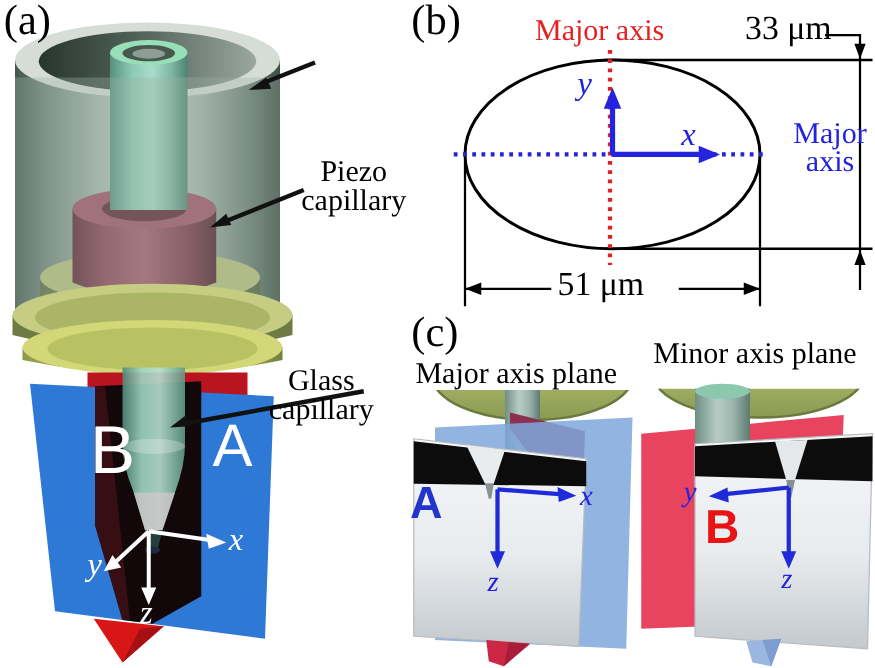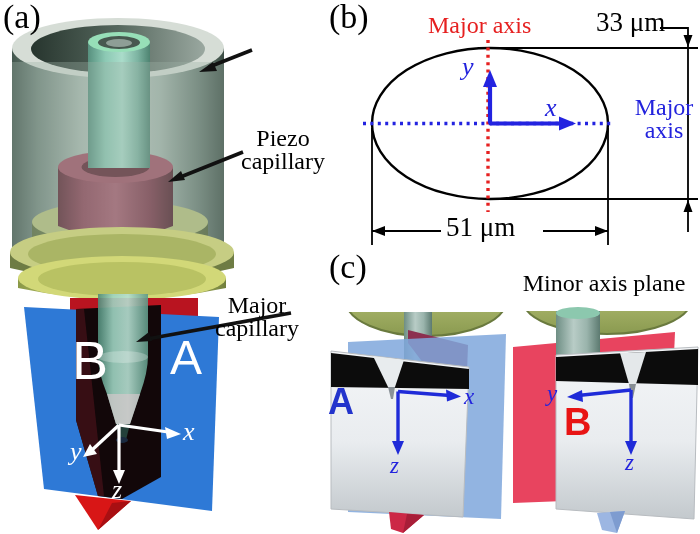--- a/index.html
+++ b/index.html
@@ -219,36 +219,37 @@
       <line x1="631" y1="390" x2="578" y2="395.5"></line>
       <polygon points="567,397 582,390 583,402" stroke="none"></polygon>
       <line x1="631" y1="390" x2="631" y2="444"></line>
       <polygon points="631,455 625,441 637,441" stroke="none"></polygon>
     </g>
   </g>
 </svg>
 
 <div class="txt panel-label" style="left:3px;top:0px;">(a)</div>
 <div class="txt ann wrap" style="left:233px;top:127px;width:100px;">Piezo capillary</div>
-<div class="txt ann wrap" style="left:207px;top:294px;width:100px;">Major capillary</div>
+<div class="txt ann wrap" style="left:207px;top:294px;width:100px;">Glass capillary</div>
 <div class="txt sans white" style="left:72px;top:333px;font-size:54px;">B</div>
 <div class="txt sans white" style="left:170px;top:334px;font-size:48px;">A</div>
 <div class="txt it white axislbl" style="left:183px;top:419px;">x</div>
 <div class="txt it white axislbl" style="left:70px;top:439px;">y</div>
 <div class="txt it white axislbl" style="left:112px;top:477px;">z</div>
 
 <div class="txt panel-label" style="left:329px;top:0px;">(b)</div>
 <div class="txt red" style="left:428px;top:13px;font-size:24px;">Major axis</div>
 <div class="txt dim" style="left:596px;top:9px;">33 μm</div>
 <div class="txt it blue axislbl" style="left:462px;top:54px;">y</div>
 <div class="txt it blue axislbl" style="left:545px;top:95px;">x</div>
 <div class="txt blue wrap" style="left:612px;top:96px;width:72px;font-size:24px;line-height:23px;margin-left:16px;">Major axis</div>
 <div class="txt dim" style="left:446px;top:214px;">51 μm</div>
 
 <div class="txt panel-label" style="left:329px;top:250px;">(c)</div>
+<div class="txt ctitle" style="left:328px;top:287px;width:170px;text-align:center;">Major axis plane</div>
 <div class="txt ctitle" style="left:512px;top:271px;width:184px;text-align:center;">Minor axis plane</div>
 <div class="txt sans" style="left:328px;top:384px;font-size:36px;font-weight:bold;color:#2334cc;">A</div>
 <div class="txt it blue caxis" style="left:464px;top:385px;">x</div>
 <div class="txt it blue caxis" style="left:390px;top:454px;">z</div>
 <div class="txt it blue caxis" style="left:547px;top:382px;">y</div>
 <div class="txt sans" style="left:564px;top:403px;font-size:38px;font-weight:bold;color:#e81414;">B</div>
 <div class="txt it blue caxis" style="left:625px;top:451px;">z</div>
 
 </div>
 

